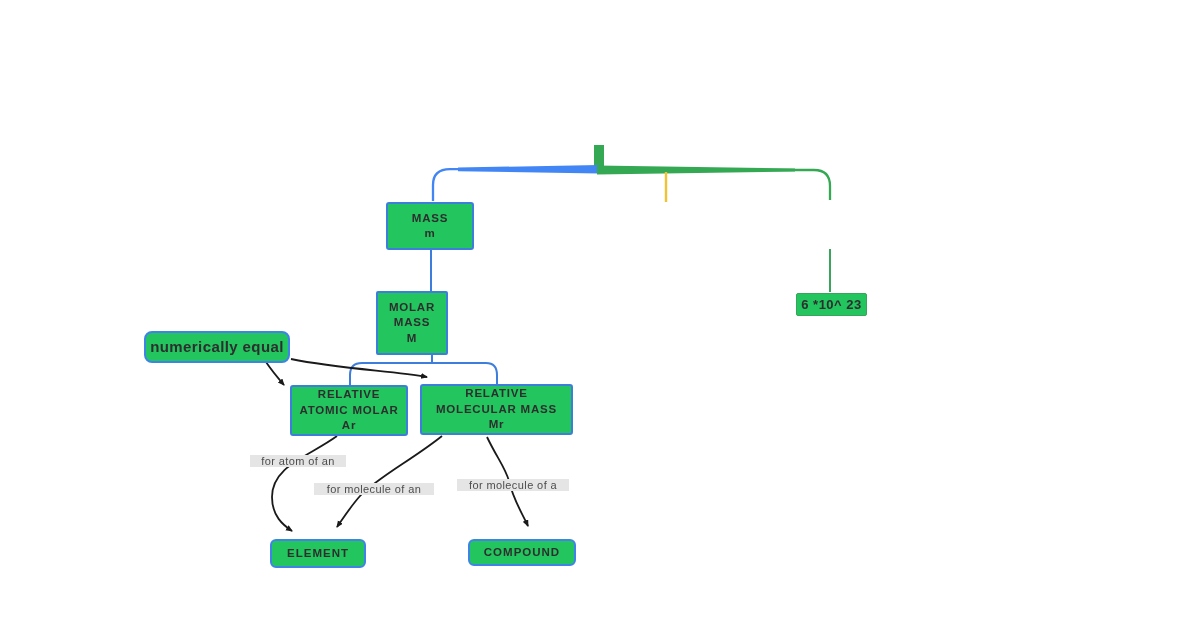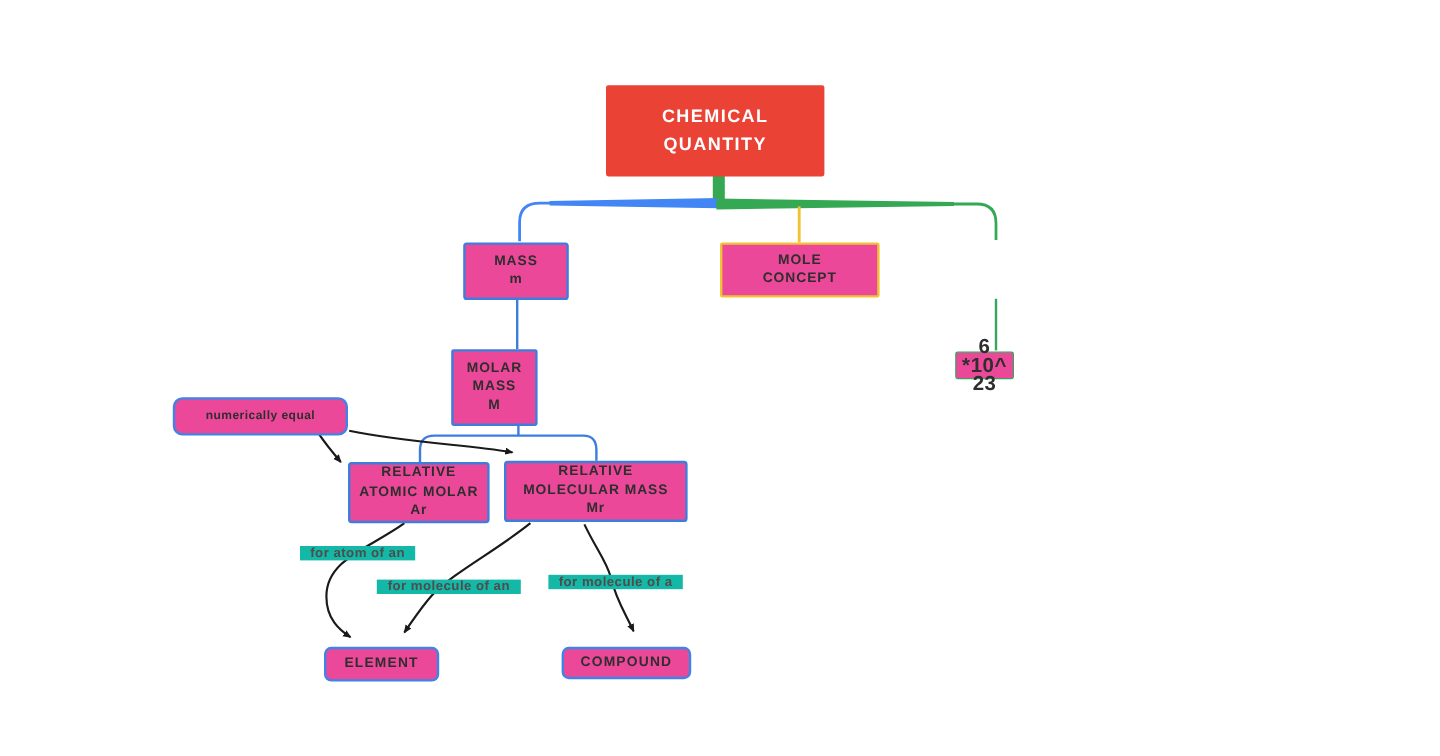--- a/index.html
+++ b/index.html
@@ -2,41 +2,41 @@
 <html><head>
 <meta charset="utf-8">
 <style>
   html,body{margin:0;padding:0;background:#fff;}
   #canvas{
     position:relative;width:1200px;height:630px;background:#ffffff;overflow:hidden;
     font-family:"Liberation Sans","DejaVu Sans",sans-serif;
   }
   #wires{position:absolute;left:0;top:0;z-index:1;}
   .node{
-    position:absolute;z-index:2;background:#ec4899;
+    position:absolute;z-index:2;background:#22c55e;
     display:flex;flex-direction:column;justify-content:center;align-items:center;
     font-weight:bold;color:#2e2e2e;text-align:center;box-sizing:border-box;
     font-size:11.5px;line-height:15.5px;letter-spacing:0.8px;
   }
   .node-root{
     left:505px;top:71px;width:182px;height:76px;background:#EA4335;color:#ffffff;
     font-size:15px;line-height:23px;letter-spacing:1.2px;border-radius:2px;
   }
   .node-mass{left:386px;top:202px;width:88px;height:48px;border:2px solid #3D7EDD;border-radius:3px;}
   .node-mole{left:600px;top:202px;width:133px;height:46px;border:2px solid #F1C232;border-radius:2px;}
   .node-avogadro{left:760px;top:201px;width:142px;height:48px;border:2px solid #3BA45C;border-radius:2px;}
   .node-molar{left:376px;top:291px;width:72px;height:64px;border:2px solid #3D7EDD;border-radius:2px;}
-  .node-value{left:796px;top:293px;width:49px;height:23px;border:1.5px solid #3BA45C;border-radius:2px;font-size:17px;letter-spacing:0.5px;}
-  .node-numeq{left:144px;top:331px;width:146px;height:32px;border:2.5px solid #3F83E8;border-radius:8px;font-size:10px;letter-spacing:0.4px;}
+  .node-value{left:796px;top:293px;width:71px;height:23px;border:1.5px solid #3BA45C;border-radius:2px;font-size:13px;letter-spacing:0.5px;}
+  .node-numeq{left:144px;top:331px;width:146px;height:32px;border:2.5px solid #3F83E8;border-radius:8px;font-size:15px;letter-spacing:0.4px;}
   .node-relatomic{left:290px;top:385px;width:118px;height:51px;border:2px solid #3D7EDD;border-radius:3px;}
   .node-relmolecular{left:420px;top:384px;width:153px;height:51px;border:2px solid #3D7EDD;border-radius:3px;}
   .node-element{left:270px;top:539px;width:96px;height:29px;border:2.5px solid #3F83E8;border-radius:6px;letter-spacing:1px;}
   .node-compound{left:468px;top:539px;width:108px;height:27px;border:2.5px solid #3F83E8;border-radius:6px;letter-spacing:1px;}
   .edge-label{
-    position:absolute;z-index:3;background:#14b8a6;color:#4d4d4d;font-weight:bold;
+    position:absolute;z-index:3;background:#e5e5e5;color:#4d4d4d;font-weight:normal;
     font-size:11px;letter-spacing:0.4px;text-align:center;padding:0 2px;
   }
   .lbl-atom{left:250px;top:455px;width:92px;}
   .lbl-mol-an{left:314px;top:483px;width:116px;}
   .lbl-mol-a{left:457px;top:479px;width:108px;}
 </style>
 </head>
 <body>
 
 <div id="canvas">
@@ -64,34 +64,26 @@
 
     <path d="M432,343 V363 M350,385 V375 Q350,363 362,363 H486 Q497,363 497,375 V384" stroke="#3D7EDD" stroke-width="2" fill="none"></path>
 
     <path d="M266,362 C272,371 278,378 284,385" stroke="#1A1A1A" stroke-width="1.8" fill="none" marker-end="url(#ah)"></path>
     <path d="M291,359 C340,369 395,371 427,377" stroke="#1A1A1A" stroke-width="1.8" fill="none" marker-end="url(#ah)"></path>
     <path d="M337,436 C308,457 272,466 272,497 C272,516 283,525 292,531" stroke="#1A1A1A" stroke-width="1.8" fill="none" marker-end="url(#ah)"></path>
     <path d="M442,436 C412,460 378,477 360,496 C351,506 344,517 337,527" stroke="#1A1A1A" stroke-width="1.8" fill="none" marker-end="url(#ah)"></path>
     <path d="M487,437 C497,458 505,467 509,481 C513,499 521,511 528,526" stroke="#1A1A1A" stroke-width="1.8" fill="none" marker-end="url(#ah)"></path>
   </svg>
 
-  <div class="node node-root">
-    <div>CHEMICAL</div>
-    <div>QUANTITY</div>
-  </div>
 
   <div class="node node-mass">
     <div>MASS</div>
     <div>m</div>
   </div>
 
-  <div class="node node-mole">
-    <div>MOLE</div>
-    <div>CONCEPT</div>
-  </div>
 
 
   <div class="node node-molar">
     <div>MOLAR</div>
     <div>MASS</div>
     <div>M</div>
   </div>
 
   <div class="node node-value">
     <div>6 *10^ 23</div>

